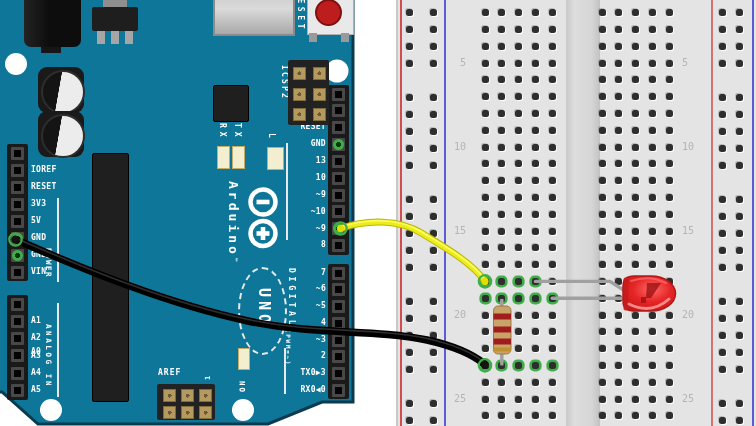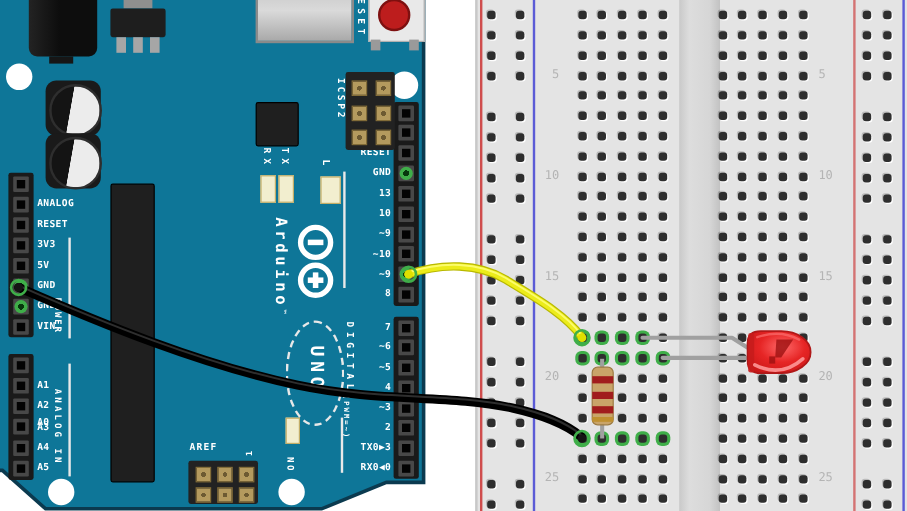--- a/index.html
+++ b/index.html
@@ -433,21 +433,21 @@
     <div class="c silk r90" style="left:305px;top:-10px;letter-spacing:3.6px">RESET</div>
     <div class="c silk r90" style="left:226.5px;top:123px;letter-spacing:4px">RX</div>
     <div class="c silk r90" style="left:241.5px;top:123px;letter-spacing:4px">TX</div>
     <div class="c silk r90" style="left:276px;top:132.5px">L</div>
     <div class="c silk r270" style="left:237.5px;top:392px;font-size:7.5px;letter-spacing:2px">ON</div>
   <div class="c" style="left: 6.5px; top: 144px; width: 21px; height: 137px; background: rgb(26, 26, 26); border-radius: 2px;"></div>
       <div class="c" style="left: 10.5px; top: 146.5px; width: 13px; height: 13px; background: rgb(72, 72, 72); border-radius: 1px;"></div>
       <div class="c" style="left: 13.5px; top: 149.5px; width: 7px; height: 7px; background: rgb(3, 3, 3);"></div>
       <div class="c" style="left: 10.5px; top: 163.5px; width: 13px; height: 13px; background: rgb(72, 72, 72); border-radius: 1px;"></div>
       <div class="c" style="left: 13.5px; top: 166.5px; width: 7px; height: 7px; background: rgb(3, 3, 3);"></div>
-      <div class="c silk" style="left: 31px; top: 164.7px;">ANALOG</div>
+      <div class="c silk" style="left: 31px; top: 164.7px;">IOREF</div>
       <div class="c" style="left: 10.5px; top: 180.5px; width: 13px; height: 13px; background: rgb(72, 72, 72); border-radius: 1px;"></div>
       <div class="c" style="left: 13.5px; top: 183.5px; width: 7px; height: 7px; background: rgb(3, 3, 3);"></div>
       <div class="c silk" style="left: 31px; top: 181.7px;">RESET</div>
       <div class="c" style="left: 10.5px; top: 197.5px; width: 13px; height: 13px; background: rgb(72, 72, 72); border-radius: 1px;"></div>
       <div class="c" style="left: 13.5px; top: 200.5px; width: 7px; height: 7px; background: rgb(3, 3, 3);"></div>
       <div class="c silk" style="left: 31px; top: 198.7px;">3V3</div>
       <div class="c" style="left: 10.5px; top: 214.5px; width: 13px; height: 13px; background: rgb(72, 72, 72); border-radius: 1px;"></div>
       <div class="c" style="left: 13.5px; top: 217.5px; width: 7px; height: 7px; background: rgb(3, 3, 3);"></div>
       <div class="c silk" style="left: 31px; top: 215.7px;">5V</div>
       <div class="c" style="left: 10.5px; top: 231.5px; width: 13px; height: 13px; background: rgb(72, 72, 72); border-radius: 1px;"></div>

